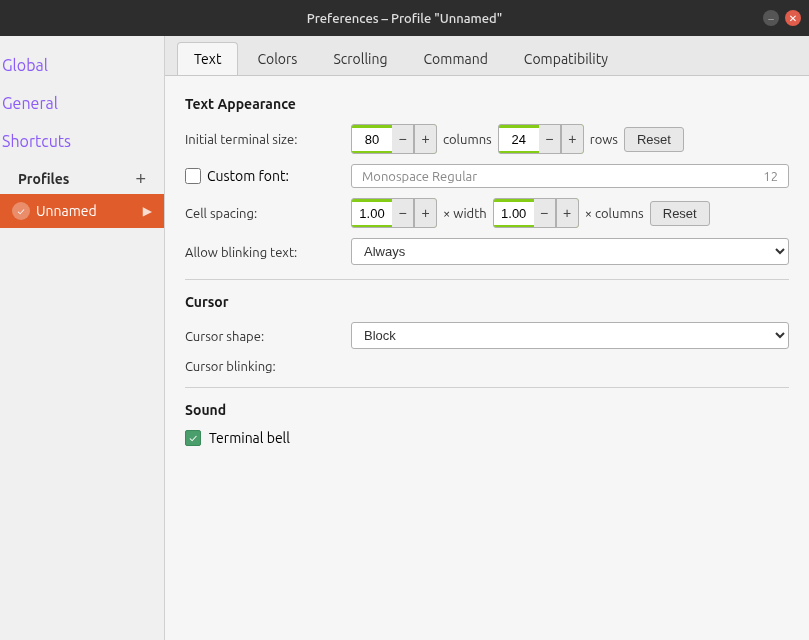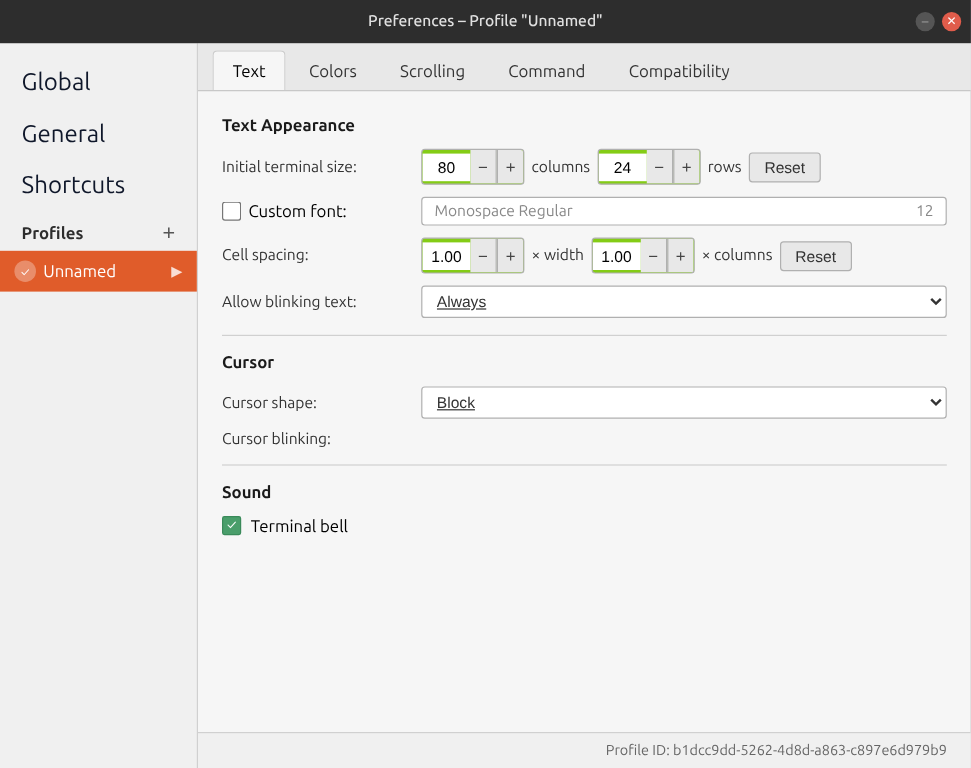--- a/index.html
+++ b/index.html
@@ -50,24 +50,24 @@
     }
 
     
     .sidebar {
       width: 165px;
       background: #f0f0f0;
       border-right: 1px solid #d0d0d0;
       padding-top: 10px;
     }
     .sidebar-item {
-      padding: 10px 18px;
-      cursor: pointer;
-      color: #0f172a;
-      font-size: 20px;
+      padding: 10px 2px;
+      cursor: pointer;
+      color: #8b5cf6;
+      font-size: 16px;
     }
 
     .sidebar-section-header {
       padding: 10px 18px 4px;
       font-weight: bold;
       color: #2d2d2d;
       font-size: 14px;
       display: flex;
       align-items: center;
       justify-content: space-between;
@@ -278,21 +278,20 @@
 
     select.native-select {
       border: 1px solid #b0b0b0;
       border-radius: 3px;
       background: #fff;
       padding: 4px 8px;
       font-size: 13px;
       color: #333;
       flex: 1;
       outline: none;
-      text-decoration: underline;
       -webkit-appearance: auto;
     }
   </style>
 </head>
 <body>
 
 <div class="title-bar">
   <span>Preferences – Profile "Unnamed"</span>
   <div class="window-controls">
     <button class="win-btn minimize">–</button>
@@ -427,19 +426,15 @@
       <div class="section-title">Sound</div>
 
       <div class="checkbox-row">
         <div class="checkbox-checked">✓</div>
 
         <span>Terminal bell</span>
       </div>
 
     </div>
 
-    <div class="footer-bar">
-      <span>Profile ID:</span>
-      <span>b1dcc9dd-5262-4d8d-a863-c897e6d979b9</span>
-    </div>
 
   </div>
 </div>
 
 </body></html>

